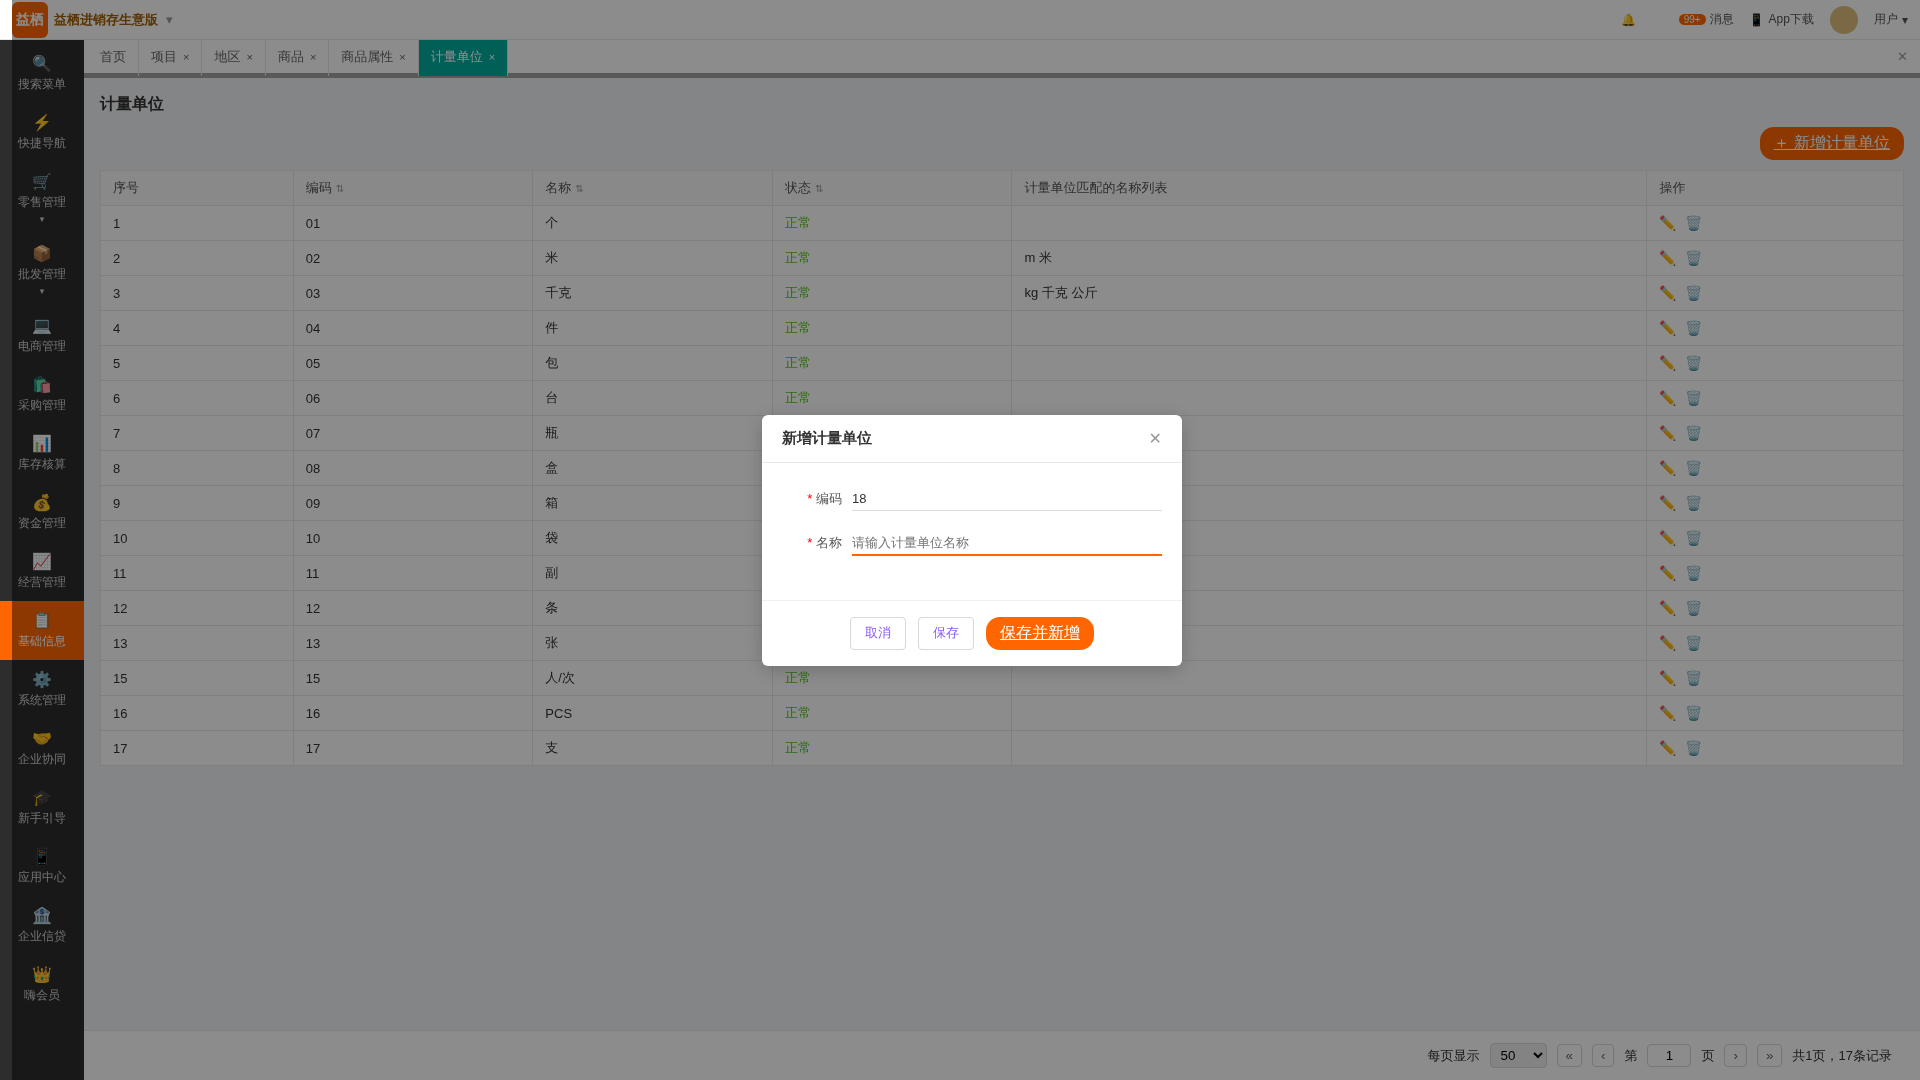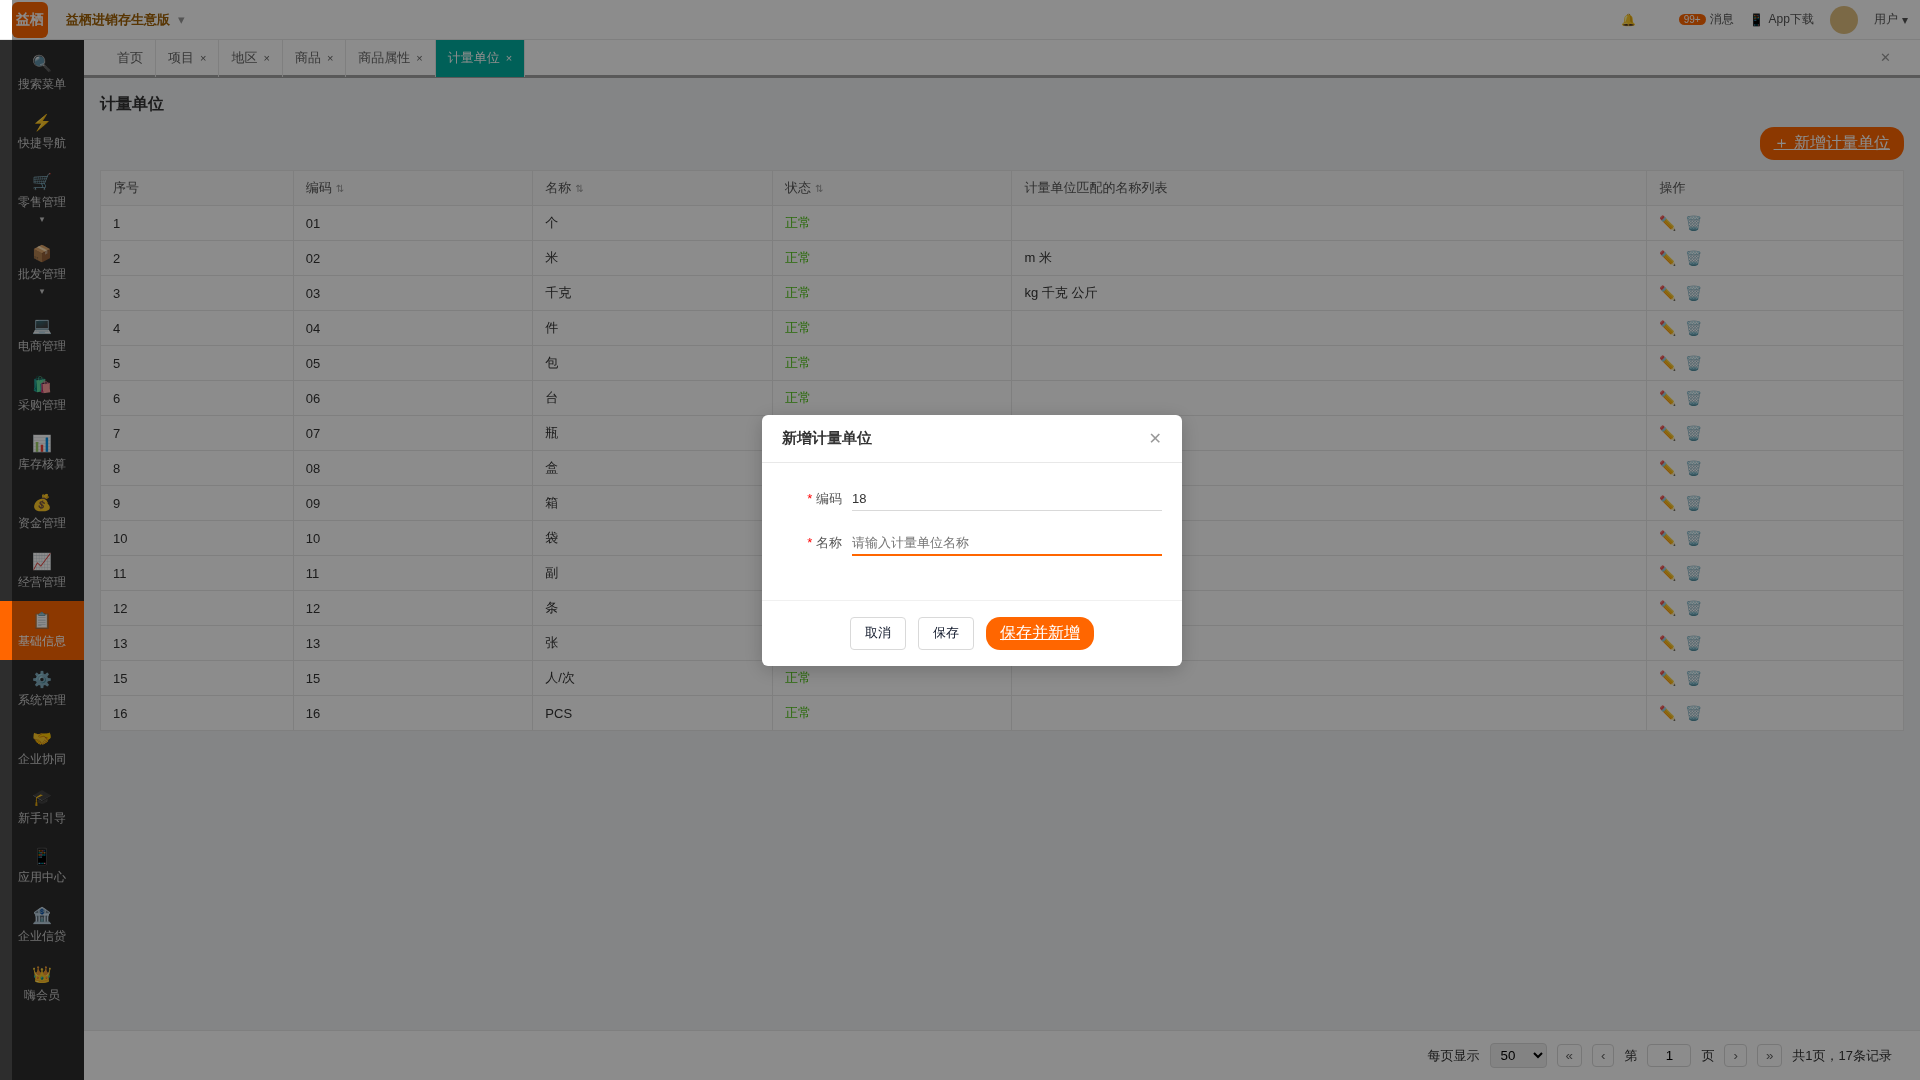--- a/index.html
+++ b/index.html
@@ -2,55 +2,55 @@
 <html><head>
   <meta charset="utf-8">
   <style>
     * { box-sizing: border-box; margin: 0; padding: 0; }
     body { font-family: "Microsoft YaHei", "PingFang SC", sans-serif; font-size: 13px; background: #f0f2f5; color: #333; }
 
     
     .app-wrapper { display: flex; flex-direction: column; height: 1080px; width: 1920px; }
     .top-bar { display: flex; align-items: center; background: #fff; height: 40px; padding: 0 12px; border-bottom: 1px solid #e8e8e8; justify-content: space-between; }
     .top-bar-left { display: flex; align-items: center; gap: 8px; }
-    .logo-area { display: flex; align-items: center; gap: 18px; }
+    .logo-area { display: flex; align-items: center; gap: 6px; }
     .logo-icon { width: 36px; height: 36px; background: #f60; border-radius: 6px; display: flex; align-items: center; justify-content: center; color: #fff; font-weight: bold; font-size: 14px; }
     .logo-text { color: #a16207; font-weight: bold; font-size: 13px; text-align: center; }
     .top-bar-right { display: flex; align-items: center; gap: 16px; }
     .top-bar-btn { display: flex; align-items: center; gap: 4px; color: #555; font-size: 12px; cursor: pointer; }
     .badge { background: #f60; color: #fff; border-radius: 10px; padding: 0 5px; font-size: 10px; margin-left: 38px; }
     .avatar { width: 28px; height: 28px; background: #e0c080; border-radius: 50%; }
 
     
     .body-wrapper { display: flex; flex: 1; overflow: hidden; }
 
     
     .sidebar { width: 84px; background: #2d2d2d; display: flex; flex-direction: column; padding-top: 4px; }
     .sidebar-item { display: flex; flex-direction: column; align-items: center; justify-content: center; padding: 10px 4px; color: #ccc; font-size: 12px; cursor: pointer; gap: 3px; }
     .sidebar-item.active { background: #f60; color: #fff; }
     .sidebar-icon { font-size: 16px; }
 
     
     .main-content { flex: 1; display: flex; flex-direction: column; background: #f0f2f5; overflow: hidden; }
 
     
-    .tab-bar { display: flex; align-items: center; background: #fff; border-bottom: 3px solid #a3a3a3; padding: 0 21px; height: 38px; }
+    .tab-bar { display: flex; align-items: center; background: #fff; border-bottom: 5px solid #a3a3a3; padding: 0 4px; height: 38px; }
     .tab-item { display: flex; align-items: center; padding: 0 12px; height: 38px; font-size: 13px; cursor: pointer; color: #666; border-right: 1px solid #e8e8e8; gap: 6px; }
     .tab-item.active { background: #00b0a0; color: #fff; }
     .tab-close { font-size: 11px; color: inherit; cursor: pointer; }
     .tab-close-global { margin-left: auto; cursor: pointer; color: #999; padding: 0 8px; }
 
     
     .page-content { flex: 1; padding: 16px; overflow: auto; }
     .page-title { font-size: 16px; font-weight: bold; margin-bottom: 12px; color: #333; }
 
     
     .toolbar { display: flex; justify-content: flex-end; margin-bottom: 10px; }
     .btn-primary { background: #f60; color: #fff; border: none; padding: 6px 14px; border-radius: 14px; cursor: pointer; font-size: 16px; text-decoration: underline; }
-    .btn-default { background: #fff; color: #0f172a; border: 1px solid #d9d9d9; padding: 6px 14px; border-radius: 4px; cursor: pointer; font-size: 13px; }
+    .btn-default { background: #fff; color: #8b5cf6; border: 1px solid #d9d9d9; padding: 6px 14px; border-radius: 4px; cursor: pointer; font-size: 13px; }
 
     
     .data-table { width: 100%; background: #fff; border-collapse: collapse; }
     .data-table th { background: #fafafa; border: 1px solid #e8e8e8; padding: 8px 12px; text-align: left; font-weight: 500; color: #555; font-size: 13px; }
     .data-table td { border: 1px solid #e8e8e8; padding: 8px 12px; font-size: 13px; color: #333; }
     .status-normal { color: #52c41a; }
     .action-btns { display: flex; gap: 8px; }
     .action-icon { color: #666; cursor: pointer; font-size: 14px; }
     .sort-icon { font-size: 10px; color: #999; margin-left: 2px; }
 
@@ -420,20 +420,33 @@
       <td>PCS</td>
       <td><span class="status-normal">正常</span></td>
       <td></td>
       <td>
         <div class="action-btns">
           <span class="action-icon">✏️</span>
           <span class="action-icon">🗑️</span>
         </div>
       </td>
     </tr>
+              <tr>
+      <td>17</td>
+      <td>17</td>
+      <td>支</td>
+      <td><span class="status-normal">正常</span></td>
+      <td></td>
+      <td>
+        <div class="action-btns">
+          <span class="action-icon">✏️</span>
+          <span class="action-icon">🗑️</span>
+        </div>
+      </td>
+    </tr>
             </tbody>
         </table>
       </div>
 
       <div class="pagination">
         <span>每页显示</span>
         <select class="page-size-select">
           <option>50</option>
           <option>100</option>
         </select>

